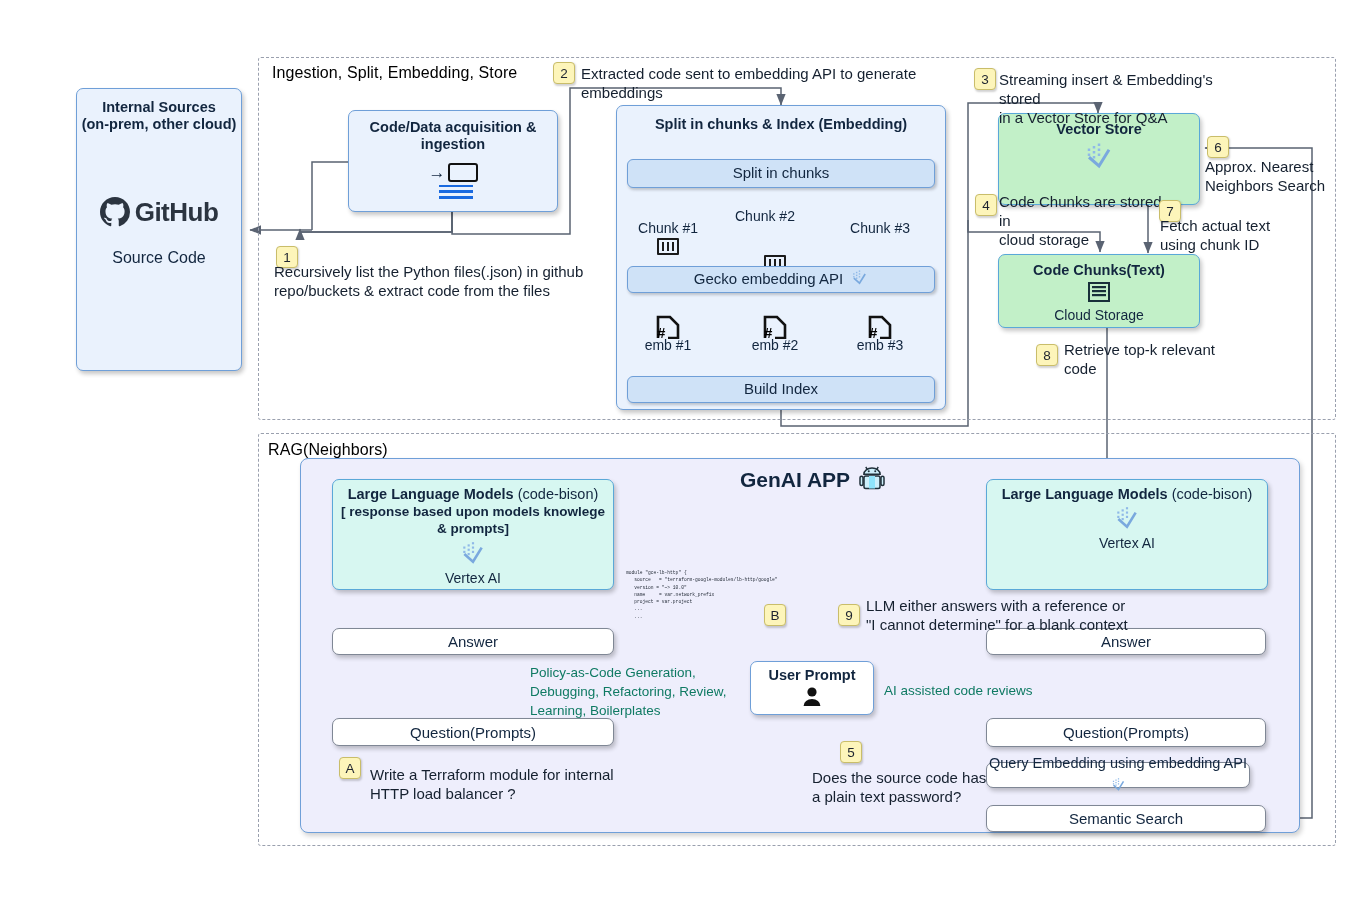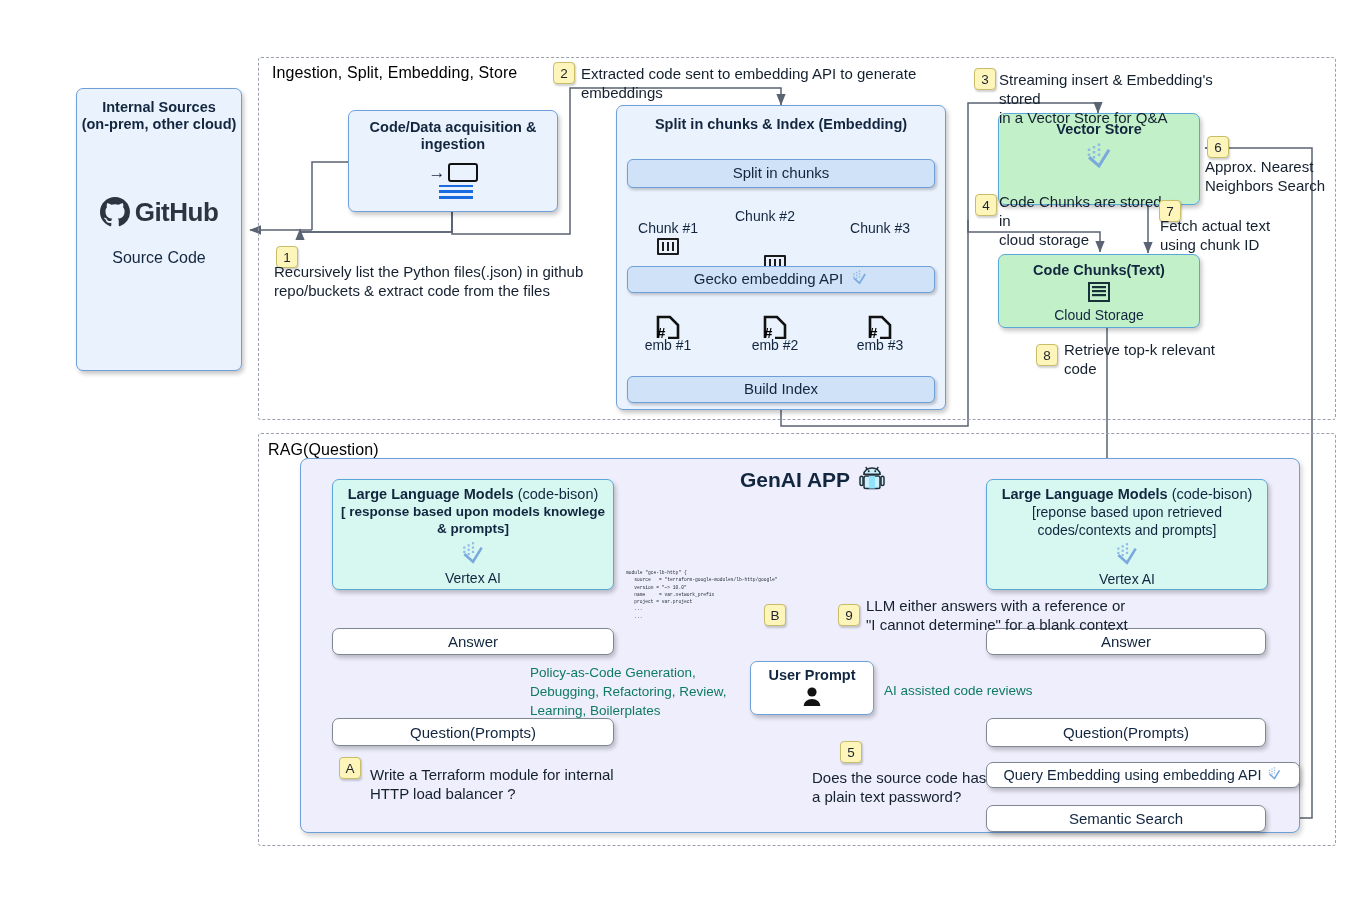--- a/index.html
+++ b/index.html
@@ -277,21 +277,21 @@
 
 <div class="abs badge" style="left:1159px;top:200px;">7</div>
 <div class="abs note" style="left:1160px;top:216px;width:140px;">Fetch actual text
 using chunk ID</div>
 
 <div class="abs badge" style="left:1036px;top:344px;">8</div>
 <div class="abs note" style="left:1064px;top:340px;width:220px;">Retrieve top-k relevant
 code</div>
 
 <div class="abs dashgroup" style="left:258px;top:433px;width:1078px;height:413px;"></div>
-<div class="abs grouplabel" style="left:268px;top:441px;">RAG(Question)</div>
+<div class="abs grouplabel" style="left:268px;top:441px;">RAG(Neighbors)</div>
 
 <div class="abs" style="left:300px;top:458px;width:1000px;height:375px;background:#eeeefc;border:1.8px solid #6f9fd8;border-radius:8px;box-shadow:2px 3px 5px rgba(0,0,0,.18);"></div>
 <div class="abs" style="left:740px;top:463px;display:flex;align-items:center;gap:7px;">
   <span style="font-weight:bold;font-size:21px;">GenAI APP</span>
   <span>
     <svg width="30" height="30" viewBox="0 0 24 24">
       <path d="M7 3.2 L8.6 5.6 M17 3.2 L15.4 5.6" stroke="#20303a" stroke-width="1.1" fill="none"></path>
       <path d="M5.5 9 a6.5 5 0 0 1 13 0 z" fill="#cdeffb" stroke="#20303a" stroke-width="1.2"></path>
       <circle cx="9.4" cy="6.6" r=".8" fill="#20303a"></circle>
         <circle cx="14.6" cy="6.6" r=".8" fill="#20303a"></circle>
@@ -355,21 +355,20 @@
       </svg>
   </div>
 </div>
 
 <div class="abs note-green" style="left:884px;top:681px;width:220px;">AI assisted code reviews</div>
 
 <div class="abs box box-teal" style="left:986px;top:479px;width:282px;height:111px;justify-content:flex-start;padding-top:6px;">
   <div style="font-size:14.5px;line-height:1.2;">
     <span class="title-b">Large Language Models</span><span> (code-bison)</span>
   </div>
-  <div class="title-b2" style="padding:0 8px;margin-top:1px;font-weight:normal;font-size:14px;">[reponse based upon retrieved codes/contexts and prompts]</div>
   <div style="margin-top:2px;">
     <svg width="30" height="26" viewBox="0 0 24 24">
         <g fill="#8fb9e8">
           <rect x="3" y="6" width="2" height="2"></rect>
           <rect x="3" y="10" width="2" height="2"></rect>
           <rect x="7" y="4" width="2" height="2"></rect>
           <rect x="7" y="8" width="2" height="2"></rect>
           <rect x="7" y="12" width="2" height="2"></rect>
           <rect x="11" y="2" width="2" height="2"></rect>
           <rect x="11" y="6" width="2" height="2"></rect>
@@ -382,21 +381,21 @@
 </div>
 
 <div class="abs box box-white" style="left:986px;top:628px;width:280px;height:27px;">
   <span style="font-size:15px;">Answer</span>
 </div>
 
 <div class="abs box box-white" style="left:986px;top:718px;width:280px;height:29px;">
   <span style="font-size:15px;">Question(Prompts)</span>
 </div>
 
-<div class="abs box box-white" style="left:986px;top:762px;width:314px;height:26px;flex-direction:row;gap:6px;">
+<div class="abs box box-white" style="left:986px;top:762px;width:264px;height:26px;flex-direction:column;gap:6px;">
   <span style="font-size:14.5px;">Query Embedding using embedding API</span>
   <span>
     <svg width="15" height="15" viewBox="0 0 24 24">
         <g fill="#8fb9e8">
           <rect x="3" y="6" width="2" height="2"></rect>
           <rect x="3" y="10" width="2" height="2"></rect>
           <rect x="7" y="4" width="2" height="2"></rect>
           <rect x="7" y="8" width="2" height="2"></rect>
           <rect x="7" y="12" width="2" height="2"></rect>
           <rect x="11" y="2" width="2" height="2"></rect>

